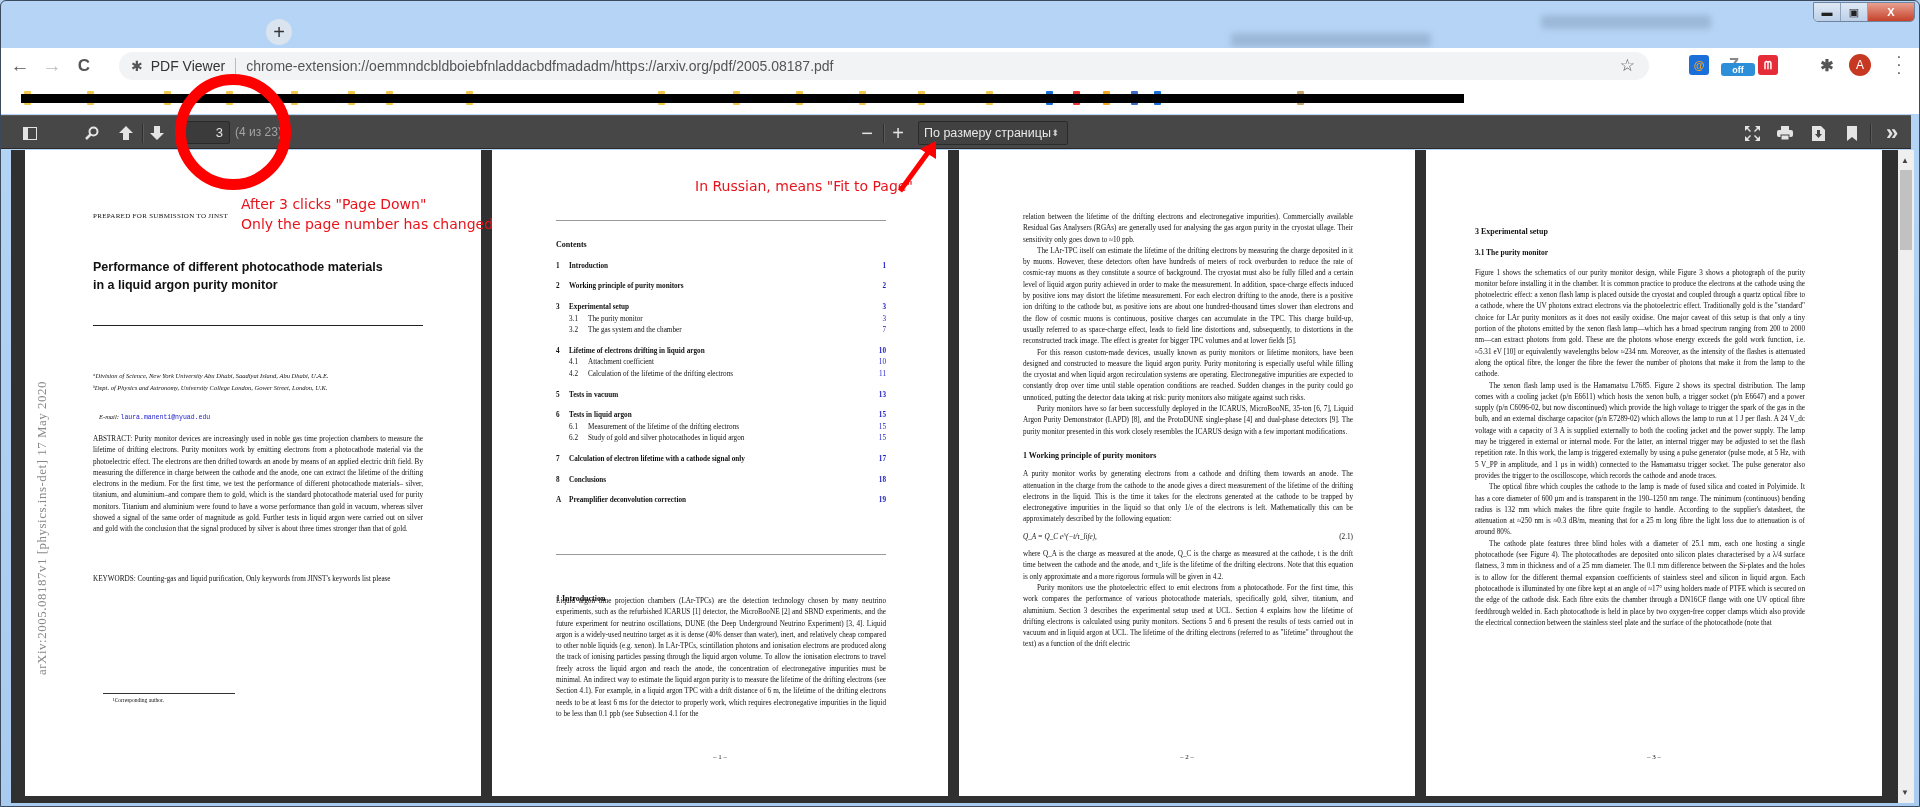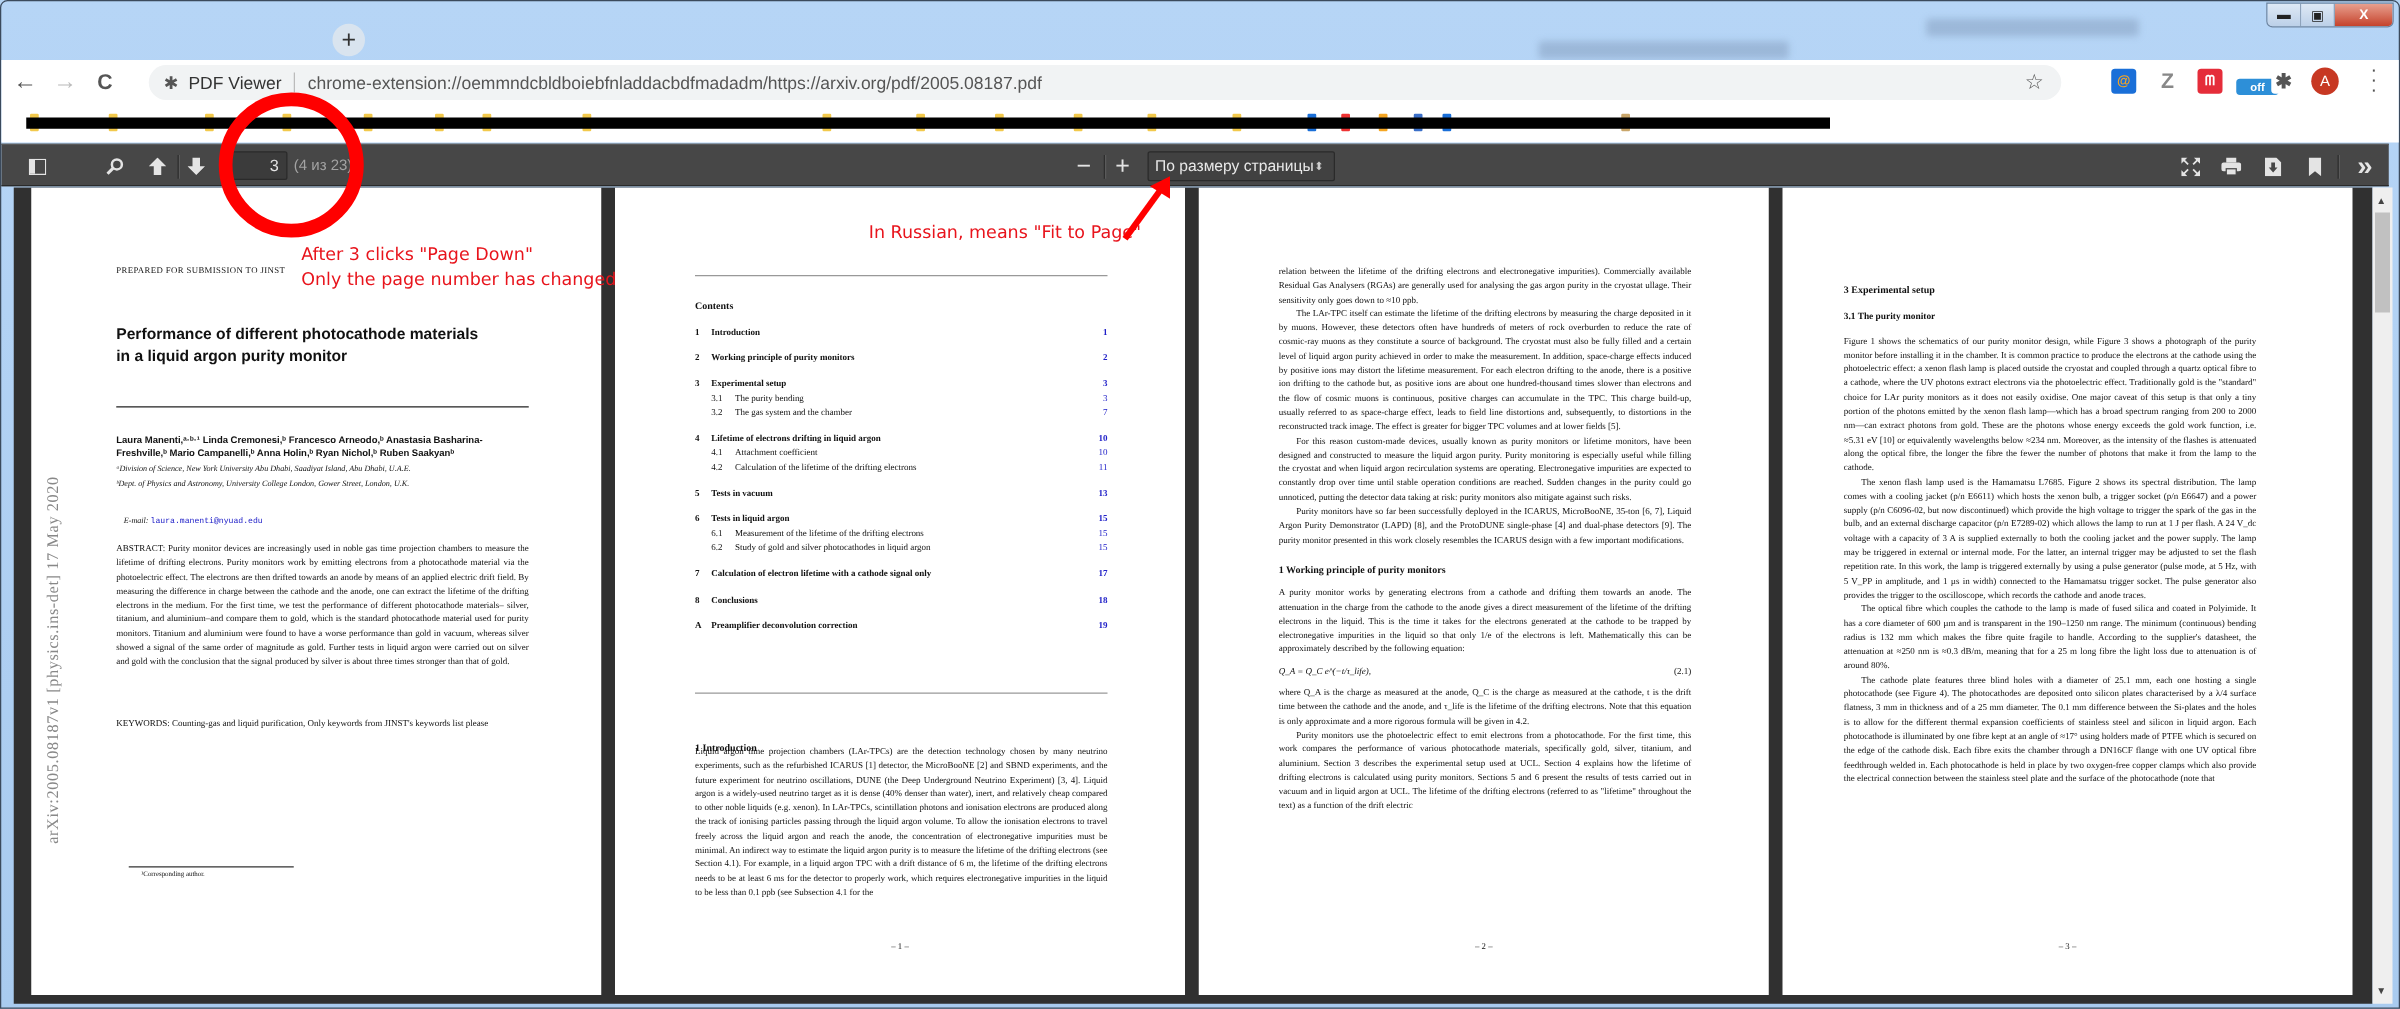--- a/index.html
+++ b/index.html
@@ -111,21 +111,21 @@
     <div id="omnibox">
       <span class="puz">✱</span>
       <span class="ext">PDF Viewer</span>
       <span class="url">chrome-extension://oemmndcbldboiebfnladdacbdfmadadm/https://arxiv.org/pdf/2005.08187.pdf</span>
       <span class="star">☆</span>
     </div>
   </div>
   <div class="exticon" style="left:1688px;background:#1a6fd8;color:#f7a623">@</div>
   <div class="exticon" style="left:1723px;background:#fff;color:#888;font-size:17px">Z</div>
   <div class="exticon" style="left:1757px;background:#e52d3a;color:#fff">ᗰ</div>
-  <div class="exticon" style="left:1788px;top:62px;width:34px;height:13px;background:#2d8fd8;color:#fff;font-size:9px">off</div>
+  <div class="exticon" style="left:1720px;top:62px;width:34px;height:13px;background:#2d8fd8;color:#fff;font-size:9px">off</div>
   <div class="exticon" style="left:1816px;background:#fff;color:#555;font-size:16px">✱</div>
   <div id="avatar">A</div>
   <div id="menu3">·<br>·<br>·</div>
 
   <div id="bookmarks"></div>
   <div class="bmk" style="left:23px"></div>
   <div class="bmk" style="left:86px"></div>
   <div class="bmk" style="left:163px"></div>
   <div class="bmk" style="left:225px"></div>
   <div class="bmk" style="left:290px"></div>
@@ -211,21 +211,20 @@
     <div class="pbtn" style="left:1880px;width:22px;font-size:22px;font-weight:bold">»</div>
   </div>
 
   <div id="viewer">
 
     <div class="page p1" style="left:14px">
       <div class="side">arXiv:2005.08187v1  [physics.ins-det]  17 May 2020</div>
       <div class="prep">PREPARED FOR SUBMISSION TO JINST</div>
       <div class="title">Performance of different photocathode materials in a liquid argon purity monitor</div>
       <div class="rule"></div>
-      <div class="authors">Laura Manenti,ᵃ·ᵇ·¹ Linda Cremonesi,ᵇ Francesco Arneodo,ᵇ Anastasia Basharina-Freshville,ᵇ Mario Campanelli,ᵇ Anna Holin,ᵇ Ryan Nichol,ᵇ Ruben Saakyanᵇ</div>
       <div class="aff" style="top:222px">ᵃDivision of Science, New York University Abu Dhabi, Saadiyat Island, Abu Dhabi, U.A.E.</div>
       <div class="aff" style="top:234px">ᵇDept. of Physics and Astronomy, University College London, Gower Street, London, U.K.</div>
       <div class="email">
         <i>E-mail:</i>
         <span class="m">laura.manenti@nyuad.edu</span>
       </div>
       <div class="abs">
         <span style="font-variant:small-caps">ABSTRACT:</span>
         <span>Purity monitor devices are increasingly used in noble gas time projection chambers to measure the lifetime of drifting electrons. Purity monitors work by emitting electrons from a photocathode material via the photoelectric effect. The electrons are then drifted towards an anode by means of an applied electric drift field. By measuring the difference in charge between the cathode and the anode, one can extract the lifetime of the drifting electrons in the medium. For the first time, we test the performance of different photocathode materials– silver, titanium, and aluminium–and compare them to gold, which is the standard photocathode material used for purity monitors. Titanium and aluminium were found to have a worse performance than gold in vacuum, whereas silver showed a signal of the same order of magnitude as gold. Further tests in liquid argon were carried out on silver and gold with the conclusion that the signal produced by silver is about three times stronger than that of gold.</span>
       </div>
@@ -251,21 +250,21 @@
             <span class="t">Working principle of purity monitors</span>
             <span class="pg">2</span>
           </div>
         <div class="toc-row main">
             <span class="n">3</span>
             <span class="t">Experimental setup</span>
             <span class="pg">3</span>
           </div>
         <div class="toc-row sub">
             <span class="n">3.1</span>
-            <span class="t">The purity bending</span>
+            <span class="t">The purity monitor</span>
             <span class="pg">3</span>
           </div>
         <div class="toc-row sub">
             <span class="n">3.2</span>
             <span class="t">The gas system and the chamber</span>
             <span class="pg">7</span>
           </div>
         <div class="toc-row main">
             <span class="n">4</span>
             <span class="t">Lifetime of electrons drifting in liquid argon</span>

